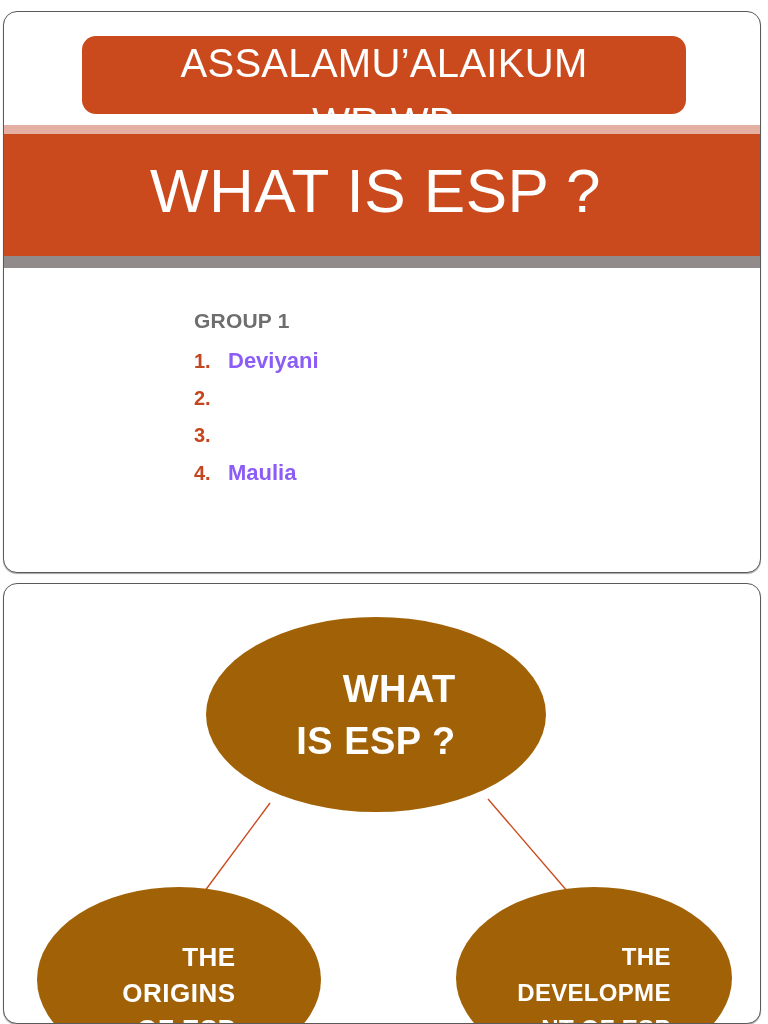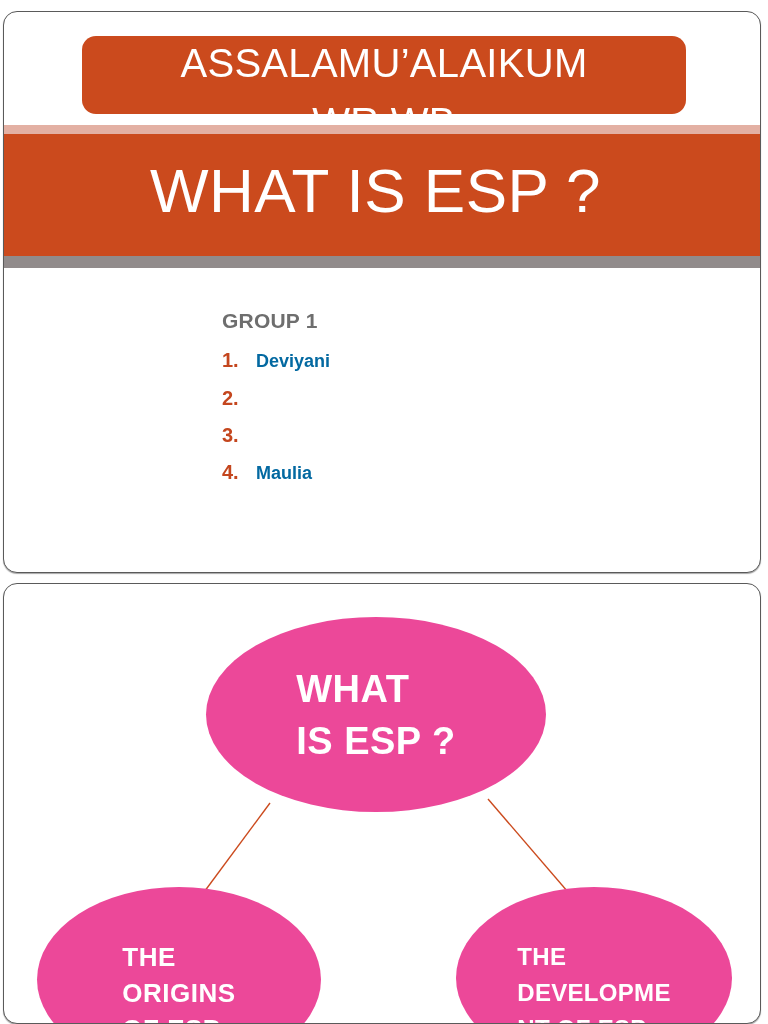--- a/index.html
+++ b/index.html
@@ -95,21 +95,20 @@
     background: #918B8B;
   }
 
   
   .body-block {
     position: absolute;
     left: 190px;
     top: 290px;
     color: #6E6E6E;
     font-family: "Liberation Sans", sans-serif;
-    margin-left: 28px;
   }
   .body-heading {
     font-size: 21px;
     font-weight: bold;
     line-height: 38px;
     color: #6E6E6E;
     letter-spacing: 0.2px;
   }
   .member-list {
     list-style: none;
@@ -124,48 +123,48 @@
     font-weight: bold;
   }
   .member-num {
     color: #C4461E;
     width: 34px;
     flex: 0 0 34px;
     font-size: 20px;
     font-weight: bold;
   }
   .member-name {
-    color: #0369a1;
-    font-size: 18px;
+    color: #8b5cf6;
+    font-size: 22px;
     font-weight: bold;
   }
 
   
   .diagram {
     position: absolute;
     left: 0;
     top: 0;
     width: 758px;
     height: 441px;
   }
   .connector-svg {
     position: absolute;
     left: 0;
     top: 0;
     width: 758px;
     height: 441px;
   }
   .node {
     position: absolute;
-    background: #ec4899;
+    background: #a16207;
     border-radius: 50%;
     display: flex;
     align-items: center;
     justify-content: center;
-    text-align: left;
+    text-align: right;
     color: #ffffff;
     font-family: "Liberation Sans", sans-serif;
     font-weight: bold;
     white-space: pre-line;
     box-sizing: border-box;
   }
   #node-root {
     left: 202px;
     top: 33px;
     width: 340px;

